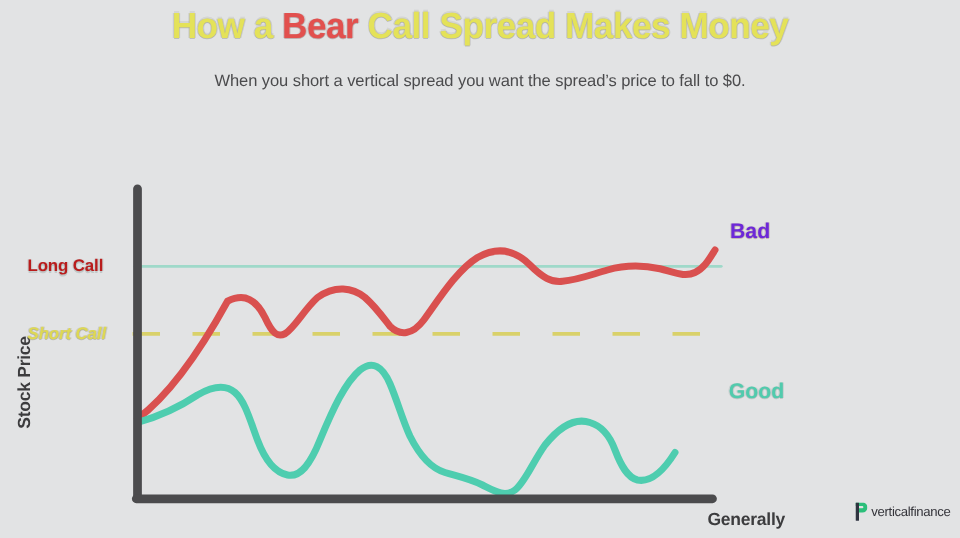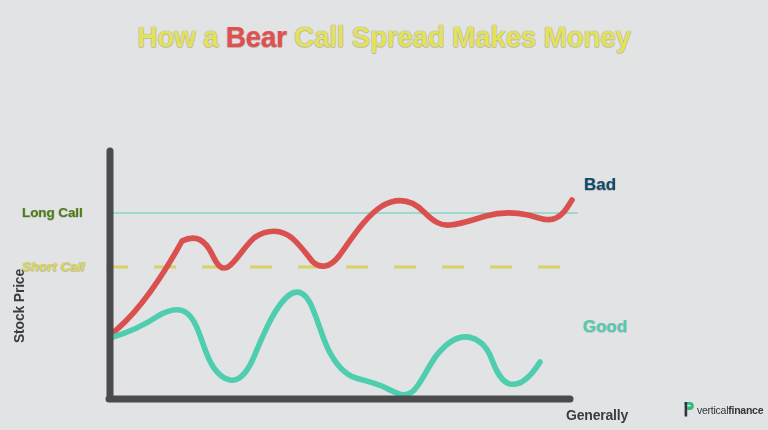--- a/index.html
+++ b/index.html
@@ -7,21 +7,21 @@
     width: 768px; height: 430px;
     overflow: hidden;
     font-family: "Liberation Sans", sans-serif;
   }
   body {
     background: #e2e3e4;
     position: relative;
   }
 
   
-  #header { position: absolute; left: 0; top: 16px; width: 768px; }
+  #header { position: absolute; left: 0; top: 0; width: 768px; }
 
   #title {
     text-align: center;
     font-family: "Liberation Sans", sans-serif;
     font-weight: bold;
     font-size: 29px;
     letter-spacing: -0.4px;
     line-height: 1;
     padding-top: 7px;
     transform: scaleX(0.97);
@@ -64,68 +64,71 @@
   #xlabel { left: 566px; top: 277px; }
 
   .line-label {
     position: absolute;
     font-weight: bold;
     font-size: 13.5px;
     letter-spacing: -0.1px;
   }
   #label-long-call {
     left: 22px; top: 75px;
-    color: #4d7c0f;
+    color: #b91c1c;
     text-shadow: 0 1px 0 rgba(120,140,135,.3), 1px 0 0 rgba(120,140,135,.18),
                  -1px 0 0 rgba(120,140,135,.18);
   }
   #label-short-call {
     left: 22px; top: 129px;
     color: #ded853;
     text-shadow: 0 1px 0 rgba(135,132,100,.38), 1px 0 0 rgba(135,132,100,.24),
                  -1px 0 0 rgba(135,132,100,.24);
     font-style: italic;
   }
 
   .curve-label { position: absolute; font-weight: bold; font-size: 17px; }
   #label-bad {
     left: 584px; top: 45px;
-    color: #0c4a6e;
+    color: #6d28d9;
     text-shadow: 0 1px 0 rgba(140,95,95,.33), 1px 0 0 rgba(140,95,95,.2),
                  -1px 0 0 rgba(140,95,95,.2);
   }
   #label-good {
-    left: 583px; top: 187px;
+    left: 583px; top: 173px;
     color: #51cbad;
     text-shadow: 0 1px 0 rgba(115,145,138,.33), 1px 0 0 rgba(115,145,138,.2),
                  -1px 0 0 rgba(115,145,138,.2);
   }
 
   
   #logo {
     position: absolute;
     left: 683px; top: 402px;
     display: flex; align-items: center; gap: 3px;
   }
   #logo-text {
     font-size: 10.5px;
     color: #34343a;
     letter-spacing: -0.25px;
     white-space: nowrap;
   }
-  #logo-text b { font-weight: bold; text-align: center; }
+  #logo-text b { font-weight: normal; text-align: center; }
 </style>
 </head>
 <body>
 
 <div id="header">
 
   <div id="title"><span>How a </span><span class="accent">Bear</span><span> Call Spread Makes Money</span></div>
 
 
+  <div id="sub-block-2">
+    <div class="subtitle">When you short a vertical spread you want the spread’s price to fall to $0.</div>
+  </div>
 
 </div>
 
 <div id="chart">
 
   <svg id="chart-svg" width="768" height="300" viewBox="0 0 768 300">
 
     <line x1="108" y1="83" x2="577" y2="83" stroke="#9fd9c9" stroke-width="2.2" stroke-linecap="round"></line>
 
     <line x1="106" y1="137" x2="577" y2="137" stroke="#d9d16a" stroke-width="3" stroke-linecap="butt" stroke-dasharray="22 26"></line>

